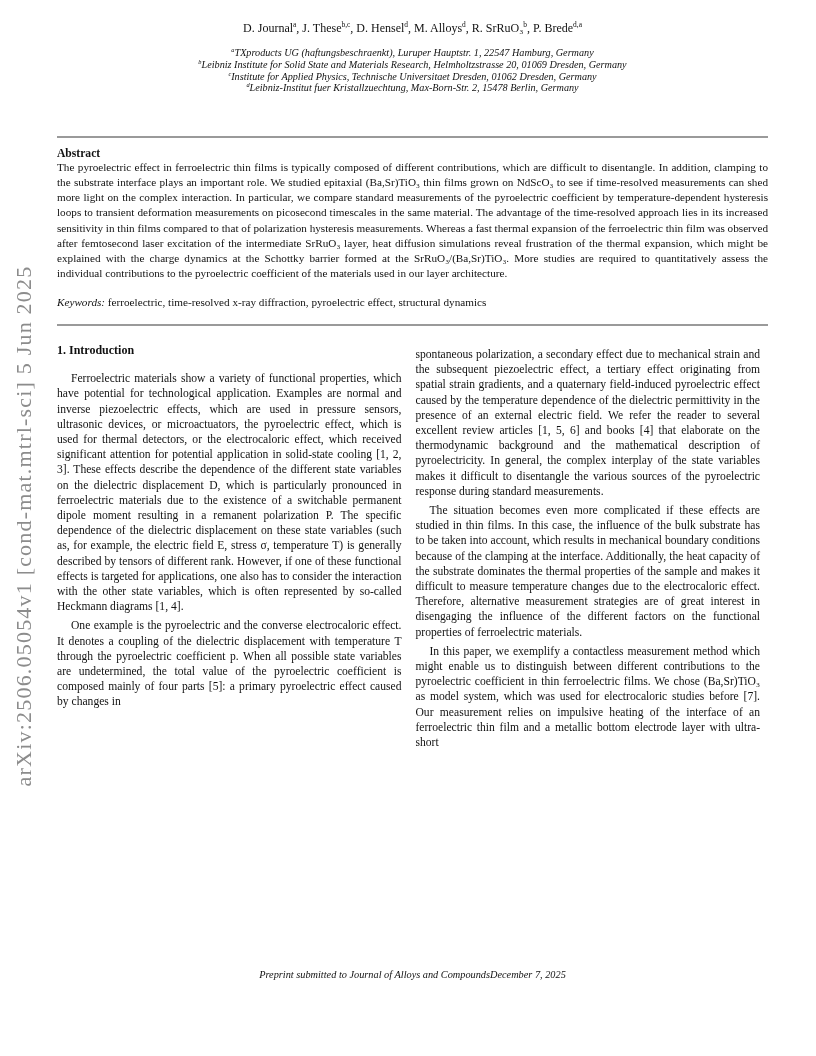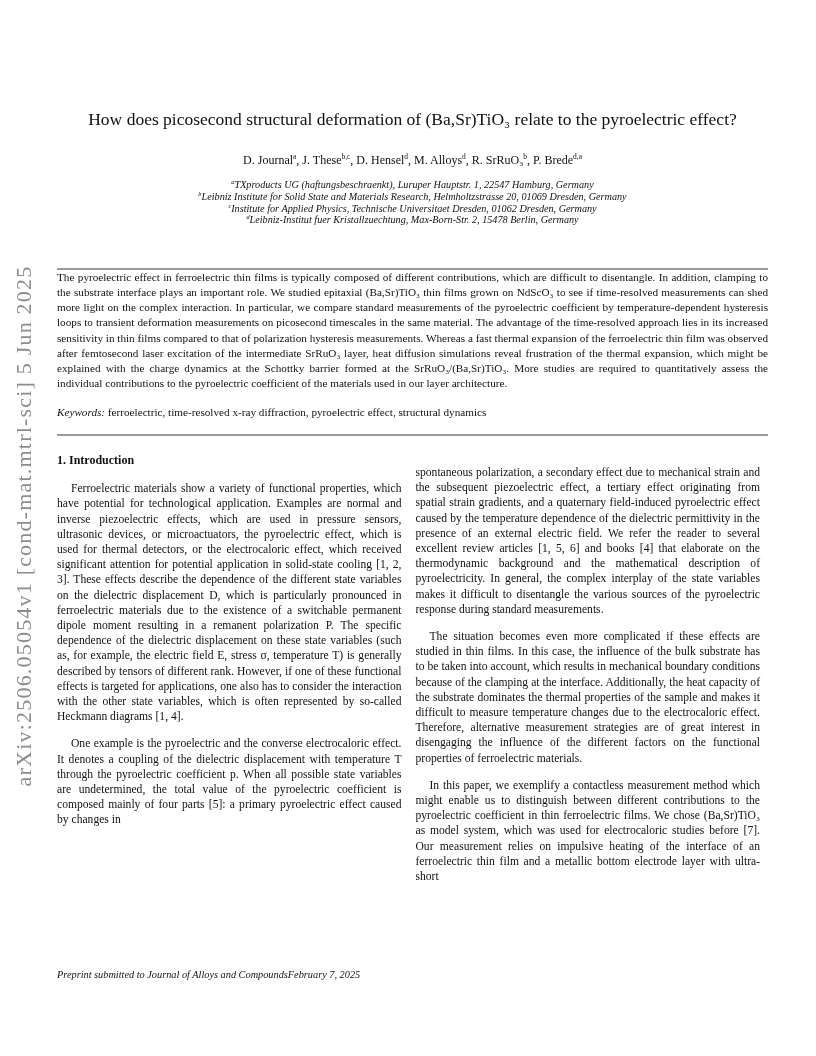--- a/index.html
+++ b/index.html
@@ -25,56 +25,56 @@
   .rule-top { margin-top:42px; }
   .abstract-heading { margin-top:9px; font-weight:bold; font-size:11.6px; }
   .abstract-text {
     font-size:11.2px; line-height:15.1px; text-align:justify;
   }
   .keywords { margin-top:15px; font-size:11.2px; }
   .rule-mid { margin-top:16px; }
   .columns { display:flex; gap:14px; margin-top:17px; }
   .col { width:344.5px; font-size:11.6px; line-height:15.2px; text-align:justify; }
   .section-heading { font-weight:bold; font-size:12px; margin:0 0 13px 0; }
-  .col p { margin:12px 0 3px 0; }
+  .col p { margin:4px 0 3px 0; }
   .col p.indent { text-indent:14px; }
   .footnote { margin-top:8px; font-size:10px; }
   .footnote-rule { border:none; border-top:1px solid #222; width:132px; margin:0 0 5px 0; }
   .footnote-line { padding-left:14px; font-size:10px; }
   .seg-italic { font-style:italic; }
   .seg-mono { font-family:"Liberation Mono", "DejaVu Sans Mono", monospace; font-size:0.95em; }
   sup { font-size:0.62em; line-height:0; }
   .footer {
     position:absolute; left:57px; width:711px; top:969px;
-    display:flex; justify-content:flex-start;
+    display:flex; justify-content:center;
     font-style:italic; font-size:10.3px;
   }
 </style>
 </head>
 <body>
 
 <div class="page">
 
   <div class="arxiv-stamp">arXiv:2506.05054v1  [cond-mat.mtrl-sci]  5 Jun 2025</div>
 
   <div class="main">
 
-    <div class="paper-title">How does picosecond structural deformation of (Ba,Sr)TiO₃ relate to the pyroelectric effect?</div>
 
     <div class="authors"><span>D. Journal</span><sup>a</sup><span>, J. These</span><sup>b,c</sup><span>, D. Hensel</span><sup>d</sup><span>, M. Alloys</span><sup>d</sup><span>, R. SrRuO₃</span><sup>b</sup><span>, P. Brede</span><sup>d,a</sup></div>
 
     <div class="affiliations">
       <div><sup>a</sup><span>TXproducts UG (haftungsbeschraenkt), Luruper Hauptstr. 1, 22547 Hamburg, Germany</span></div>
       <div><sup>b</sup><span>Leibniz Institute for Solid State and Materials Research, Helmholtzstrasse 20, 01069 Dresden, Germany</span></div>
       <div><sup>c</sup><span>Institute for Applied Physics, Technische Universitaet Dresden, 01062 Dresden, Germany</span></div>
       <div><sup>d</sup><span>Leibniz-Institut fuer Kristallzuechtung, Max-Born-Str. 2, 15478 Berlin, Germany</span></div>
     </div>
 
     <hr class="rule-gray rule-top">
 
+    <div class="abstract-heading">Abstract</div>
 
     <div class="abstract-text">The pyroelectric effect in ferroelectric thin films is typically composed of different contributions, which are difficult to disentangle. In addition, clamping to the substrate interface plays an important role. We studied epitaxial (Ba,Sr)TiO₃ thin films grown on NdScO₃ to see if time-resolved measurements can shed more light on the complex interaction. In particular, we compare standard measurements of the pyroelectric coefficient by temperature-dependent hysteresis loops to transient deformation measurements on picosecond timescales in the same material. The advantage of the time-resolved approach lies in its increased sensitivity in thin films compared to that of polarization hysteresis measurements. Whereas a fast thermal expansion of the ferroelectric thin film was observed after femtosecond laser excitation of the intermediate SrRuO₃ layer, heat diffusion simulations reveal frustration of the thermal expansion, which might be explained with the charge dynamics at the Schottky barrier formed at the SrRuO₃/(Ba,Sr)TiO₃. More studies are required to quantitatively assess the individual contributions to the pyroelectric coefficient of the materials used in our layer architecture.</div>
 
     <div class="keywords"><span class="seg-italic">Keywords:  </span><span>ferroelectric, time-resolved x-ray diffraction, pyroelectric effect, structural dynamics</span></div>
 
     <hr class="rule-gray rule-mid">
 
     <div class="columns">
 
       <div class="col">
@@ -88,16 +88,16 @@
         <p>spontaneous polarization, a secondary effect due to mechanical strain and the subsequent piezoelectric effect, a tertiary effect originating from spatial strain gradients, and a quaternary field-induced pyroelectric effect caused by the temperature dependence of the dielectric permittivity in the presence of an external electric field. We refer the reader to several excellent review articles [1, 5, 6] and books [4] that elaborate on the thermodynamic background and the mathematical description of pyroelectricity. In general, the complex interplay of the state variables makes it difficult to disentangle the various sources of the pyroelectric response during standard measurements.</p>
         <p class="indent">The situation becomes even more complicated if these effects are studied in thin films. In this case, the influence of the bulk substrate has to be taken into account, which results in mechanical boundary conditions because of the clamping at the interface. Additionally, the heat capacity of the substrate dominates the thermal properties of the sample and makes it difficult to measure temperature changes due to the electrocaloric effect. Therefore, alternative measurement strategies are of great interest in disengaging the influence of the different factors on the functional properties of ferroelectric materials.</p>
         <p class="indent">In this paper, we exemplify a contactless measurement method which might enable us to distinguish between different contributions to the pyroelectric coefficient in thin ferroelectric films. We chose (Ba,Sr)TiO₃ as model system, which was used for electrocaloric studies before [7]. Our measurement relies on impulsive heating of the interface of an ferroelectric thin film and a metallic bottom electrode layer with ultra-short</p>
       </div>
 
     </div>
   </div>
 
   <div class="footer">
     <span>Preprint submitted to Journal of Alloys and Compounds</span>
-    <span>February 7, 2025</span>
+    <span>December 7, 2025</span>
   </div>
 
 </div>
 
 </body></html>

